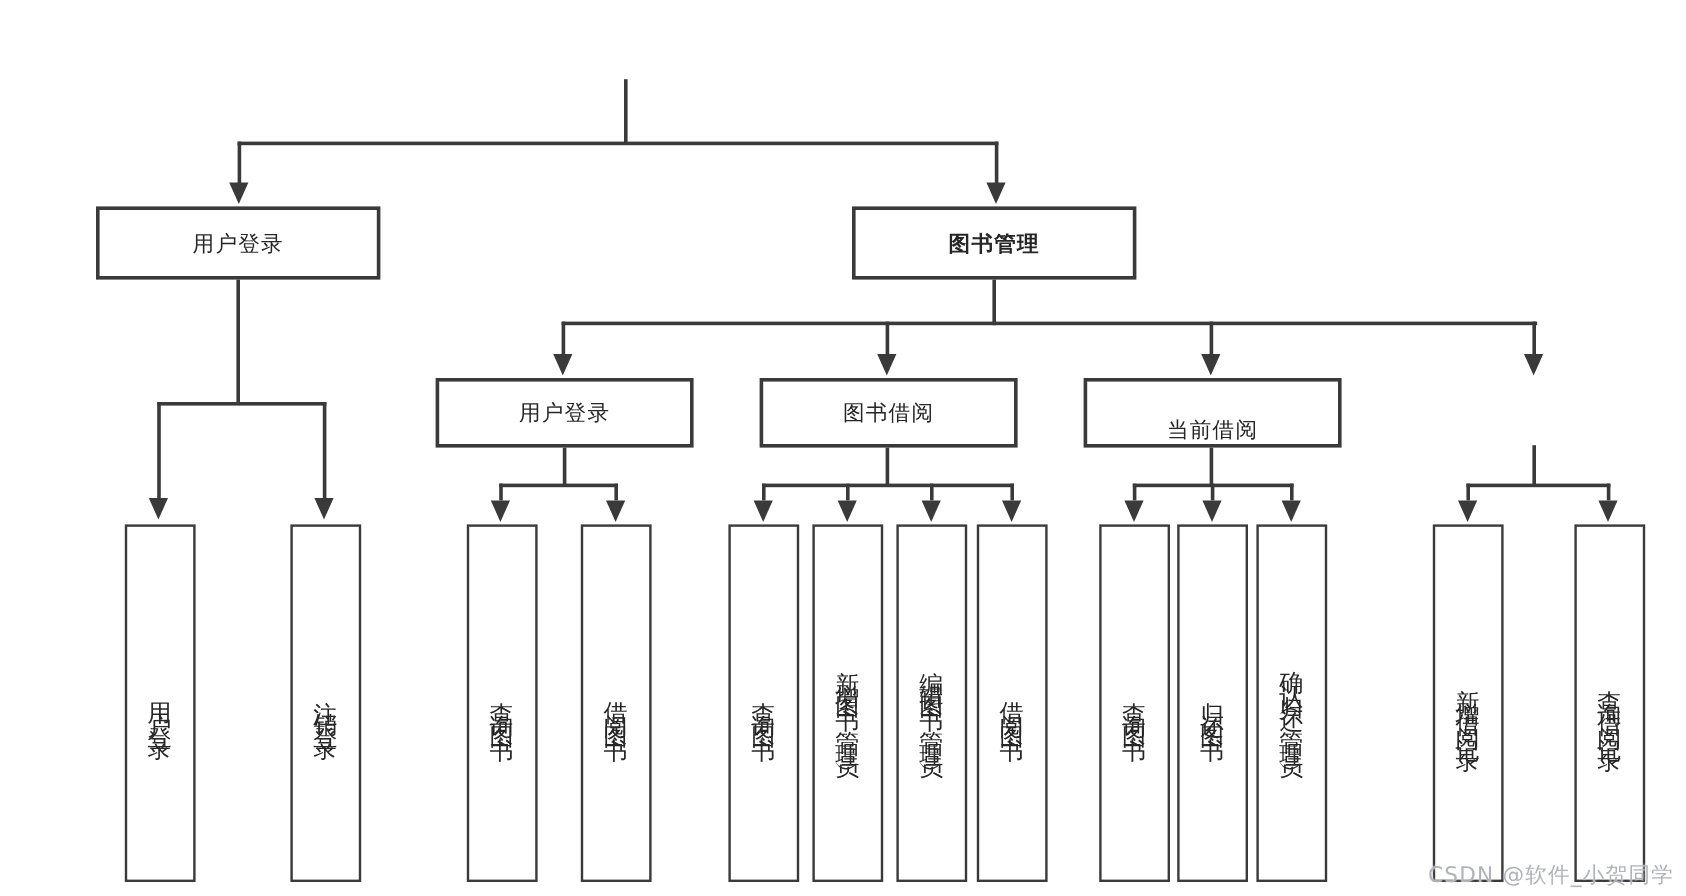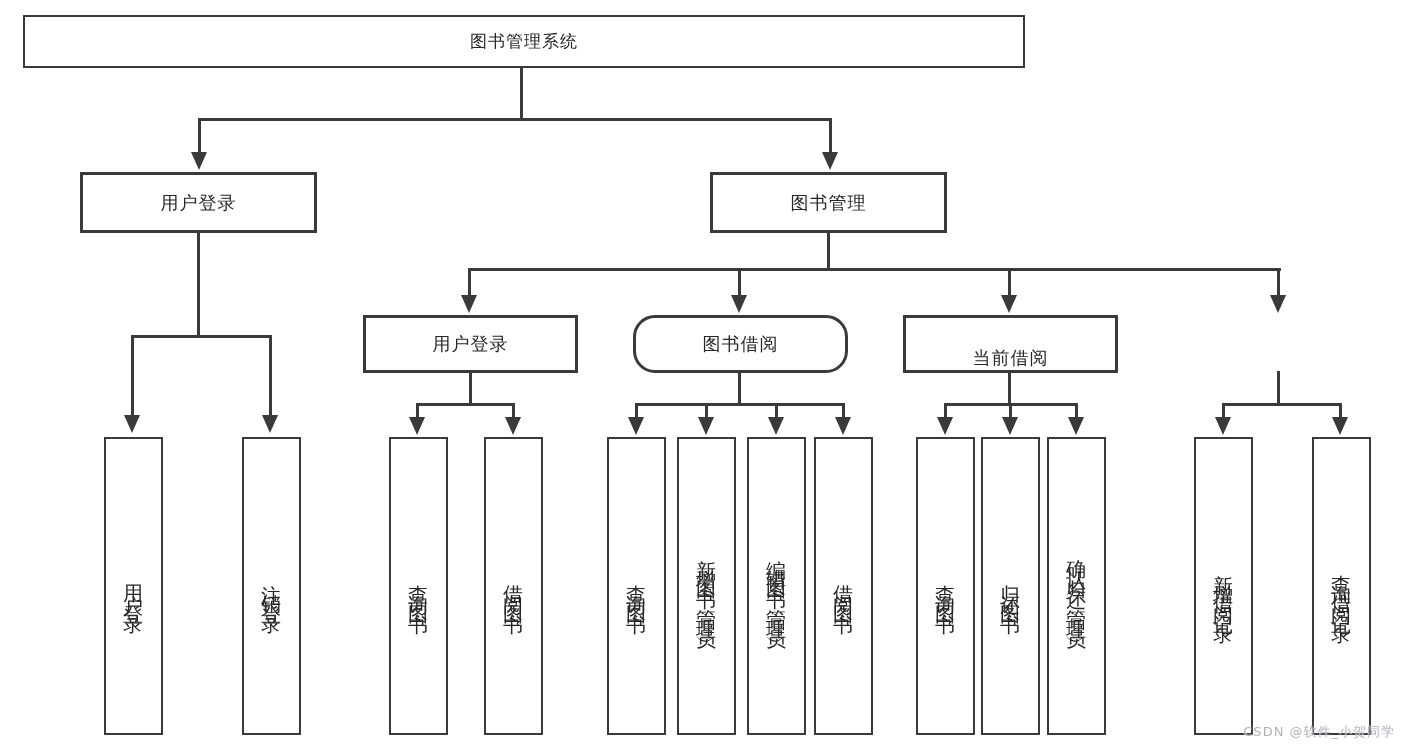--- a/index.html
+++ b/index.html
@@ -38,47 +38,44 @@
   .hline { position:absolute; height:3px; background:var(--line); z-index:1; }
   .ah {
     position:absolute; width:0; height:0; z-index:1;
     border-left:8px solid transparent;
     border-right:8px solid transparent;
     border-top:18px solid var(--line);
   }
   .watermark {
     position:absolute;
     right:10px; bottom:6px;
-    font-size:13px;
+    font-size:18px;
     color:#b0b3b9;
     letter-spacing:1px;
     z-index:5;
     text-shadow:0 0 2px #ffffff;
   }
 </style>
 </head>
 <body>
 
 <div class="canvas">
 
-  <div class="box root" style="left:23px; top:15px; width:1002px; height:53px;">
-    <span>图书管理系统</span>
-  </div>
 
   <div class="vline" style="left:520px; top:66px; height:54px;"></div>
   <div class="hline" style="left:198px; top:118px; width:634px;"></div>
   <div class="vline" style="left:198px; top:118px; height:36px;"></div>
   <div class="ah" style="left:191px; top:152px;"></div>
   <div class="vline" style="left:829px; top:118px; height:36px;"></div>
   <div class="ah" style="left:822px; top:152px;"></div>
 
   <div class="box" style="left:80px; top:172px; width:237px; height:61px;">
     <span>用户登录</span>
   </div>
-  <div class="box" style="left:710px; top:172px; width:237px; height:61px;">
+  <div class="box" style="left:710px; top:172px; width:237px; height:61px;font-weight:bold;">
     <span>图书管理</span>
   </div>
 
   <div class="vline" style="left:197px; top:231px; height:106px;"></div>
   <div class="hline" style="left:131px; top:335px; width:141px;"></div>
   <div class="vline" style="left:131px; top:335px; height:80px;"></div>
   <div class="ah" style="left:124px; top:415px;"></div>
   <div class="vline" style="left:269px; top:335px; height:80px;"></div>
   <div class="ah" style="left:262px; top:415px;"></div>
 
@@ -89,21 +86,21 @@
   <div class="vline" style="left:738px; top:268px; height:29px;"></div>
   <div class="ah" style="left:731px; top:295px;"></div>
   <div class="vline" style="left:1008px; top:268px; height:29px;"></div>
   <div class="ah" style="left:1001px; top:295px;"></div>
   <div class="vline" style="left:1277px; top:268px; height:29px;"></div>
   <div class="ah" style="left:1270px; top:295px;"></div>
 
   <div class="box" style="left:363px; top:315px; width:215px; height:58px;">
     <span>用户登录</span>
   </div>
-  <div class="box" style="left:633px; top:315px; width:215px; height:58px;border-radius:22px;">
+  <div class="box" style="left:633px; top:315px; width:215px; height:58px;">
     <span>图书借阅</span>
   </div>
   <div class="box" style="left:903px; top:315px; width:215px; height:58px;align-items:flex-end;">
     <span>当前借阅</span>
   </div>
 
   <div class="vline" style="left:469px; top:371px; height:34px;"></div>
   <div class="hline" style="left:416px; top:403px; width:99px;"></div>
   <div class="vline" style="left:416px; top:403px; height:14px;"></div>
   <div class="ah" style="left:409px; top:417px;"></div>

